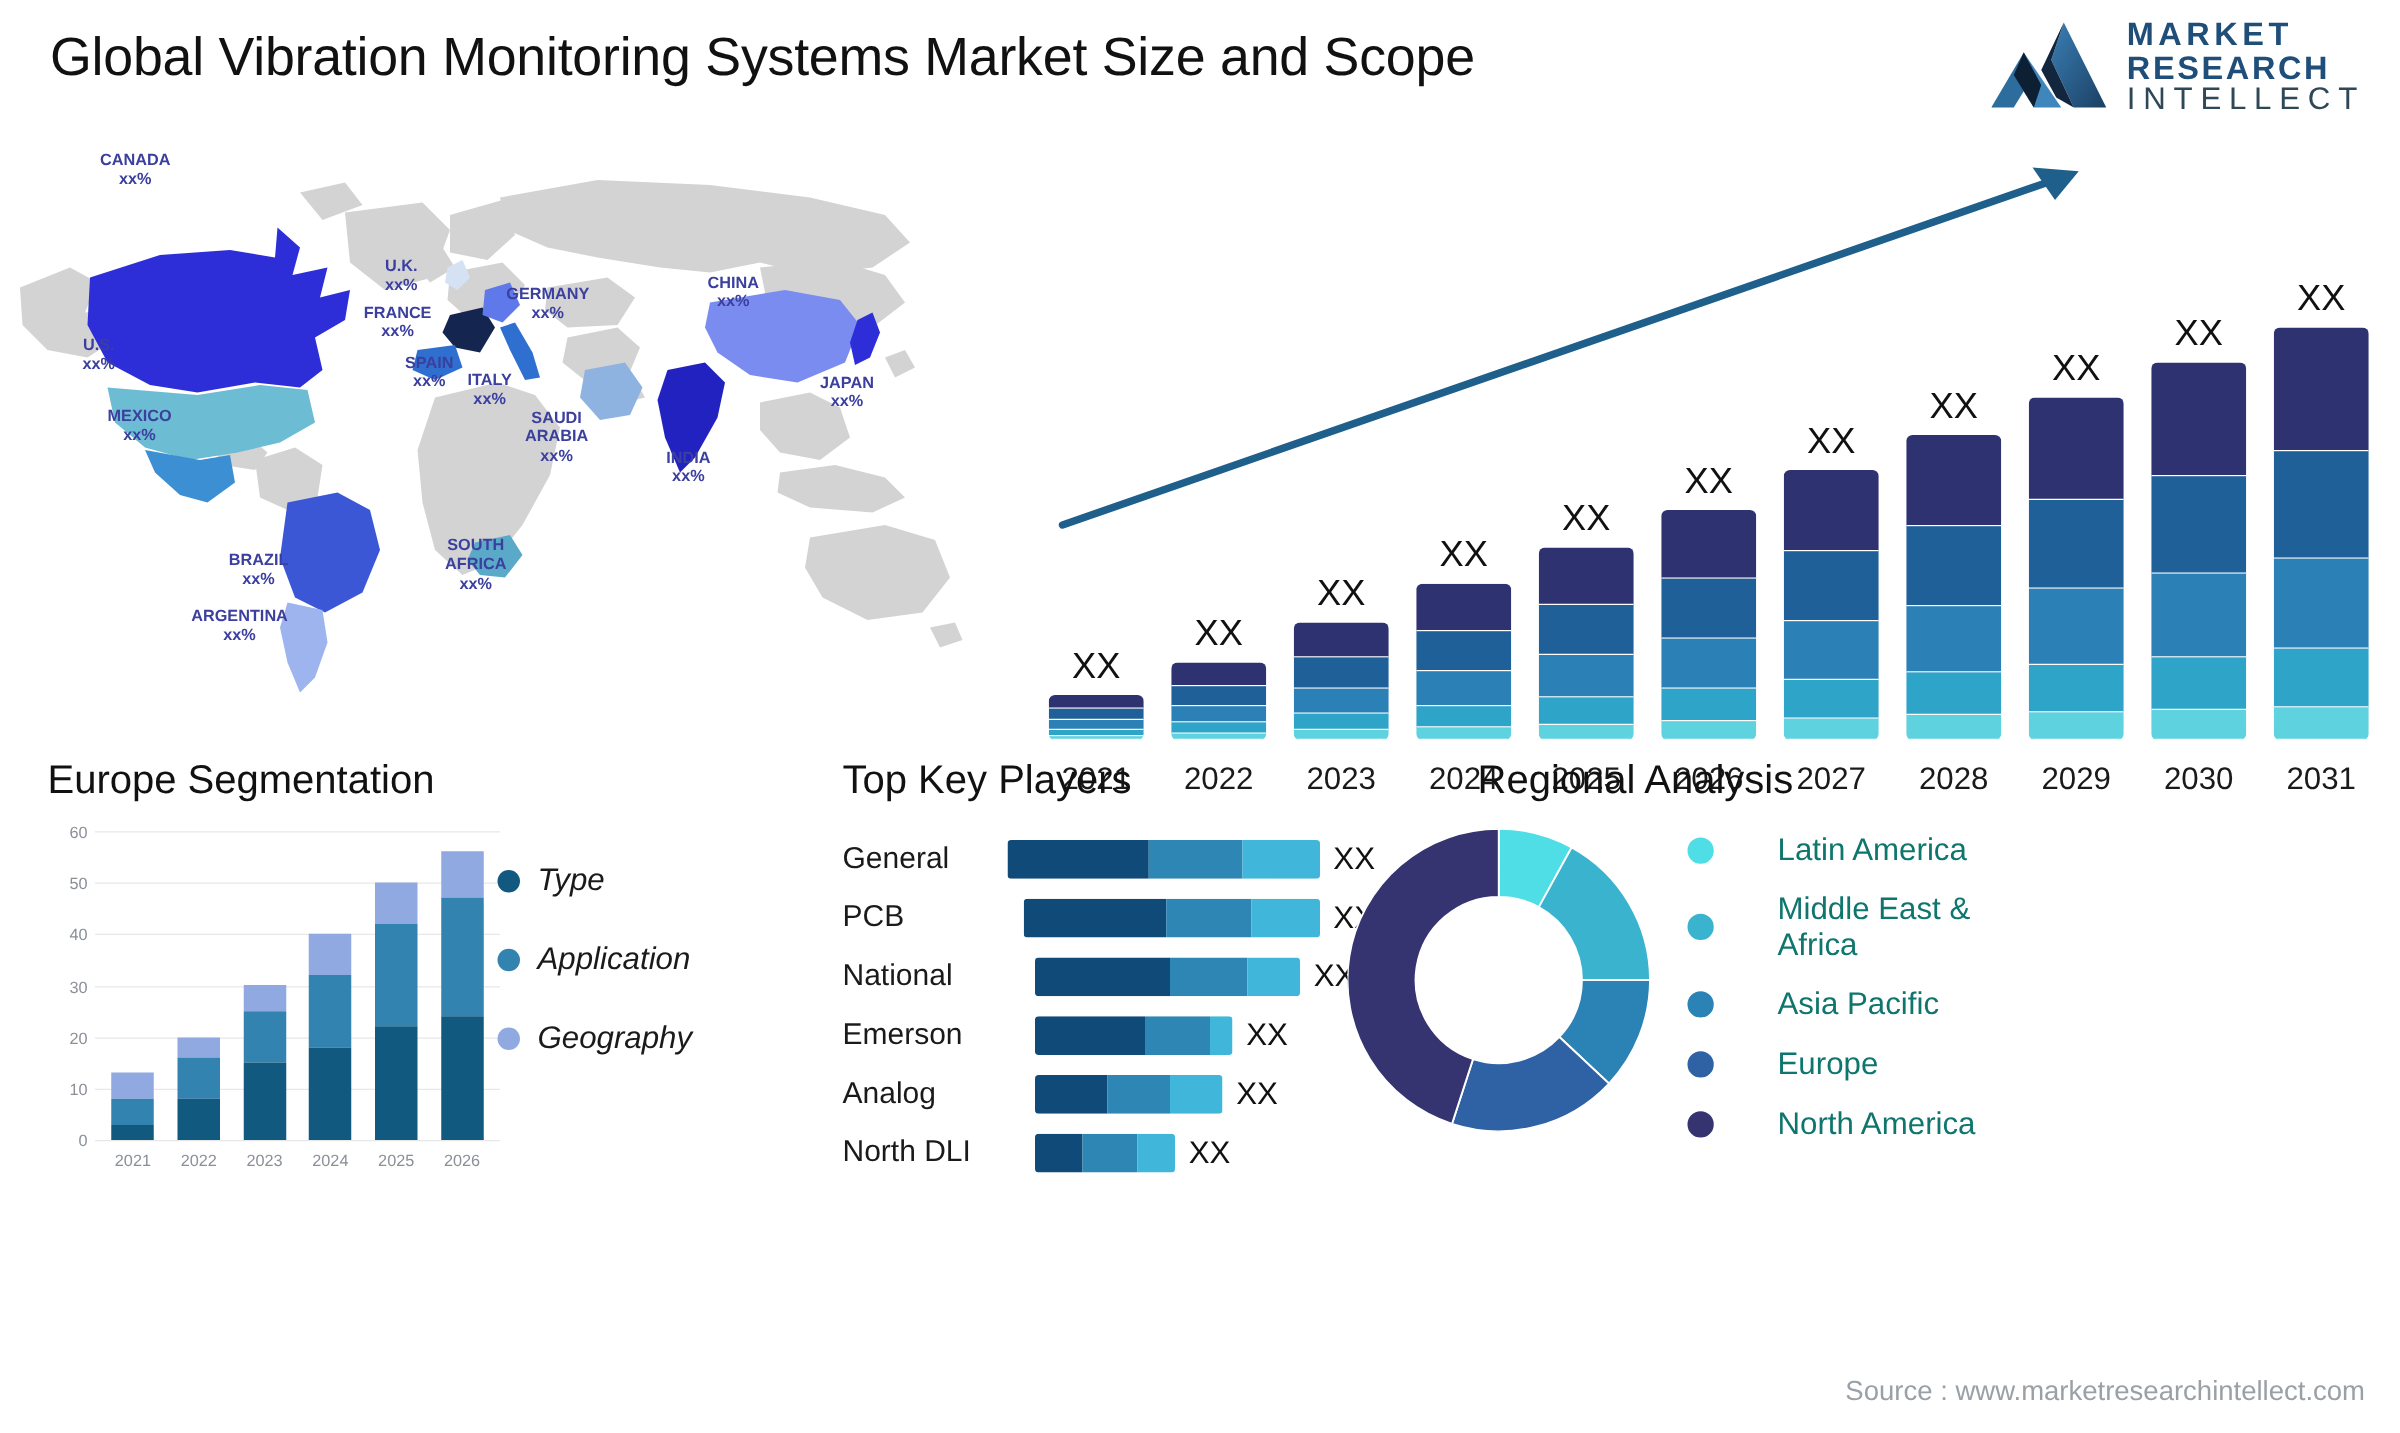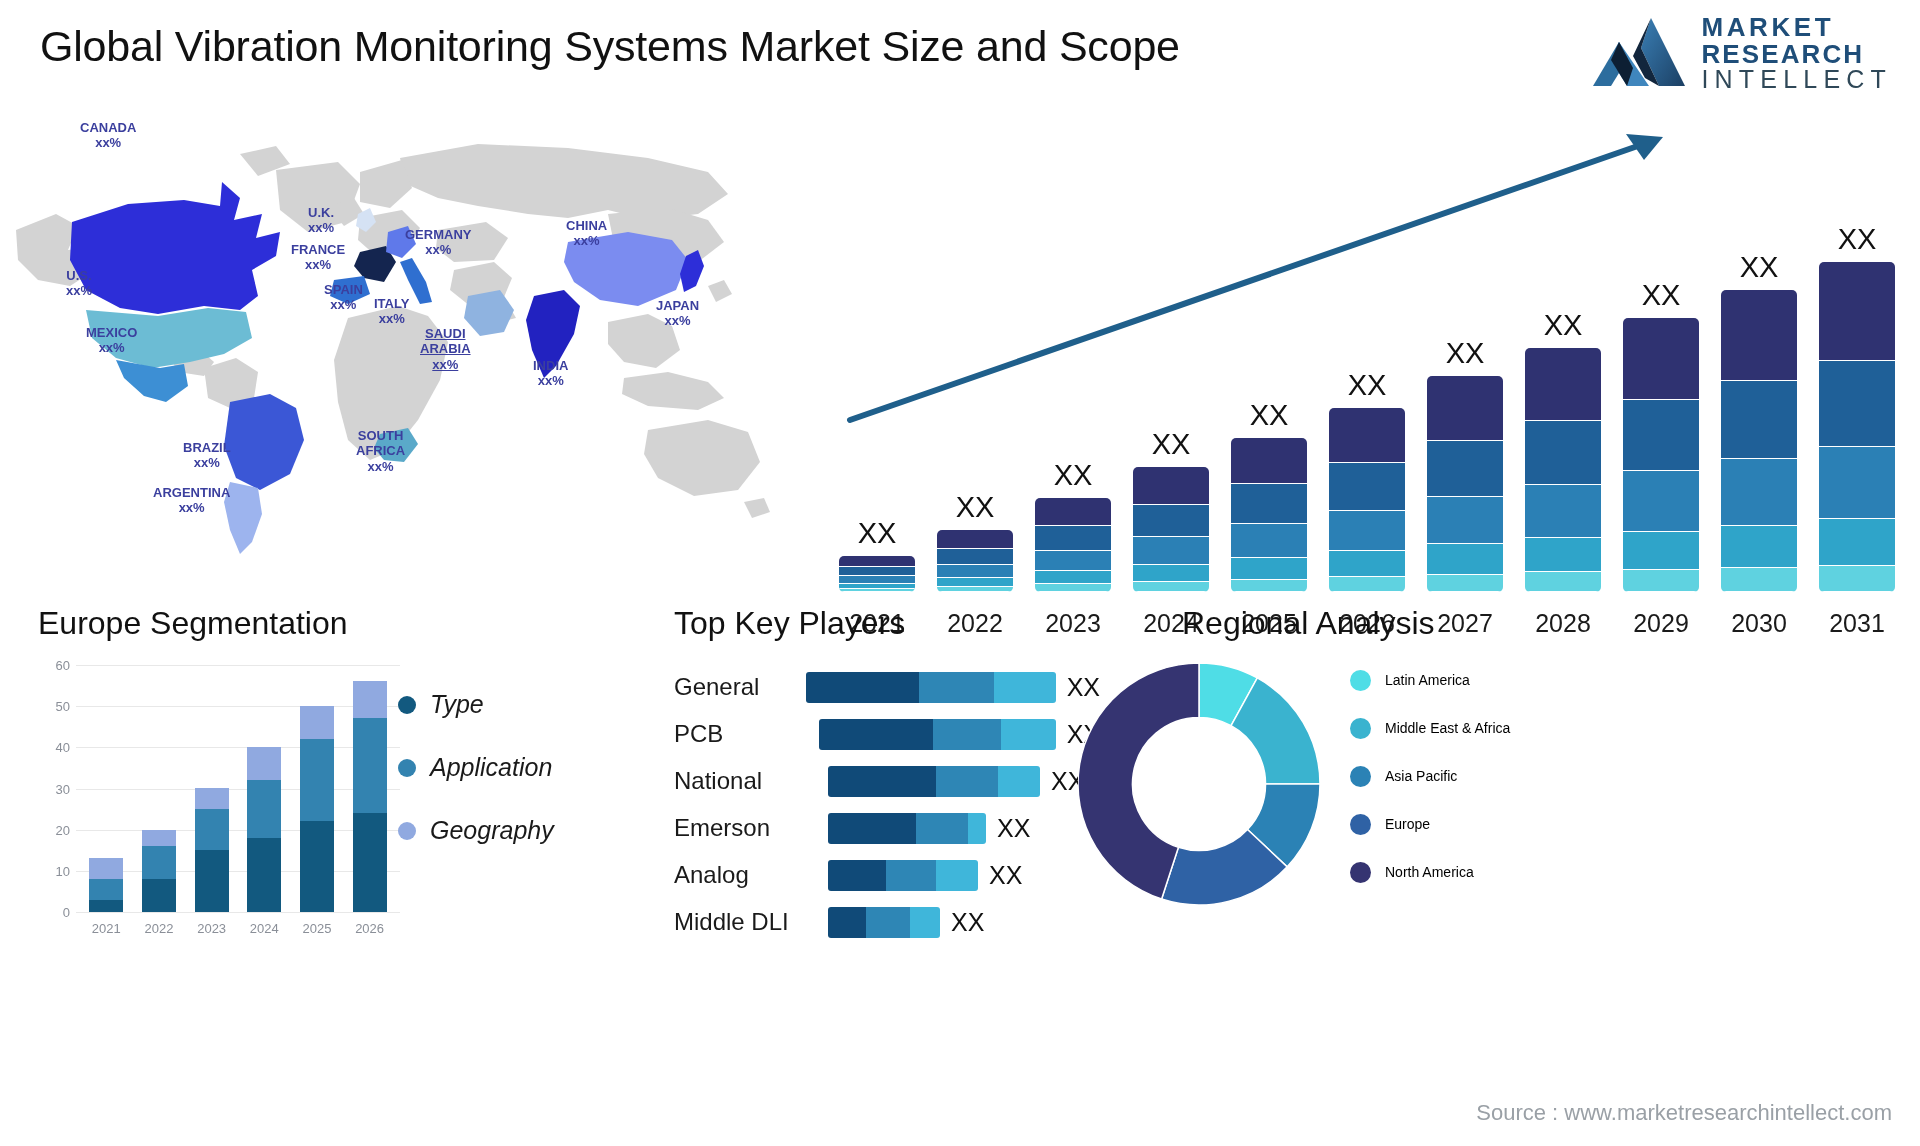--- a/index.html
+++ b/index.html
@@ -76,21 +76,21 @@
   .pbar { height: 31px; display: flex; border-radius: 3px; overflow: hidden; }
   .pseg { height: 100%; }
   .pval { font-size: 25px; color: #111; margin-left: 11px; }
 
   
   #region-panel { position: absolute; left: 1060px; top: 605px; width: 840px; height: 320px; }
   #donut-wrap { position: absolute; left: 18px; top: 58px; width: 242px; height: 242px; }
   #region-legend { position: absolute; left: 290px; top: 60px; }
   .rleg-row { display: flex; align-items: center; margin-bottom: 18px; min-height: 30px; }
   .rleg-dot { width: 21px; height: 21px; border-radius: 50%; margin-right: 14px; flex: 0 0 auto; }
-  .rleg-txt { font-size: 14px; color: #000000; line-height: 1.15; max-width: 160px; }
+  .rleg-txt { font-size: 25px; color: #0f766e; line-height: 1.15; max-width: 160px; margin-left: 37px; }
 
   
   #source { position: absolute; right: 28px; bottom: 20px; font-size: 22px; color: #9aa0a6; }
 </style>
 </head>
 <body>
 
 <div id="root">
 
   <div id="logo">
@@ -189,21 +189,21 @@
   <div class="map-label" style="left: 72px; top: 10px;"><span>CANADA</span><span class="pct">xx%</span></div>
       <div class="map-label" style="left: 58px; top: 158px;"><span>U.S.</span><span class="pct">xx%</span></div>
       <div class="map-label" style="left: 78px; top: 215px;"><span>MEXICO</span><span class="pct">xx%</span></div>
       <div class="map-label" style="left: 175px; top: 330px;"><span>BRAZIL</span><span class="pct">xx%</span></div>
       <div class="map-label" style="left: 145px; top: 375px;"><span>ARGENTINA</span><span class="pct">xx%</span></div>
       <div class="map-label" style="left: 300px; top: 95px;"><span>U.K.</span><span class="pct">xx%</span></div>
       <div class="map-label" style="left: 283px; top: 132px;"><span>FRANCE</span><span class="pct">xx%</span></div>
       <div class="map-label" style="left: 288px; top: 172px; margin-left: 28px;"><span>SPAIN</span><span class="pct">xx%</span></div>
       <div class="map-label" style="left: 397px; top: 117px;"><span>GERMANY</span><span class="pct">xx%</span></div>
       <div class="map-label" style="left: 366px; top: 186px;"><span>ITALY</span><span class="pct">xx%</span></div>
-      <div class="map-label" style="left: 412px; top: 216px; text-decoration: underline;"><span>SAUDI<br>ARABIA</span><span class="pct">xx%</span></div>
+      <div class="map-label" style="left: 412px; top: 216px;"><span>SAUDI<br>ARABIA</span><span class="pct">xx%</span></div>
       <div class="map-label" style="left: 525px; top: 248px;"><span>INDIA</span><span class="pct">xx%</span></div>
       <div class="map-label" style="left: 558px; top: 108px;"><span>CHINA</span><span class="pct">xx%</span></div>
       <div class="map-label" style="left: 648px; top: 188px;"><span>JAPAN</span><span class="pct">xx%</span></div>
       <div class="map-label" style="left: 348px; top: 318px;"><span>SOUTH<br>AFRICA</span><span class="pct">xx%</span></div>
     </div>
 
   <div id="mainchart">
     <svg id="arrow-svg" width="1090" height="530" viewBox="0 0 1090 530">
       <line x1="30" y1="300" x2="835" y2="20" stroke="#1f5f8b" stroke-width="6" stroke-linecap="round"></line>
       <path d="M843 17 L806 14 L824 40 Z" fill="#1f5f8b"></path>
@@ -453,21 +453,21 @@
         <div class="prow">
           <div class="pname">Analog</div>
           <div class="pbar">
             <div class="pseg" style="width: 58px; background: rgb(16, 74, 120);"></div>
             <div class="pseg" style="width: 50px; background: rgb(46, 134, 181);"></div>
             <div class="pseg" style="width: 42px; background: rgb(63, 182, 218);"></div>
           </div>
           <div class="pval">XX</div>
         </div>
         <div class="prow">
-          <div class="pname">Middle DLI</div>
+          <div class="pname">North DLI</div>
           <div class="pbar">
             <div class="pseg" style="width: 38px; background: rgb(16, 74, 120);"></div>
             <div class="pseg" style="width: 44px; background: rgb(46, 134, 181);"></div>
             <div class="pseg" style="width: 30px; background: rgb(63, 182, 218);"></div>
           </div>
           <div class="pval">XX</div>
         </div>
       </div>
   </div>
 

